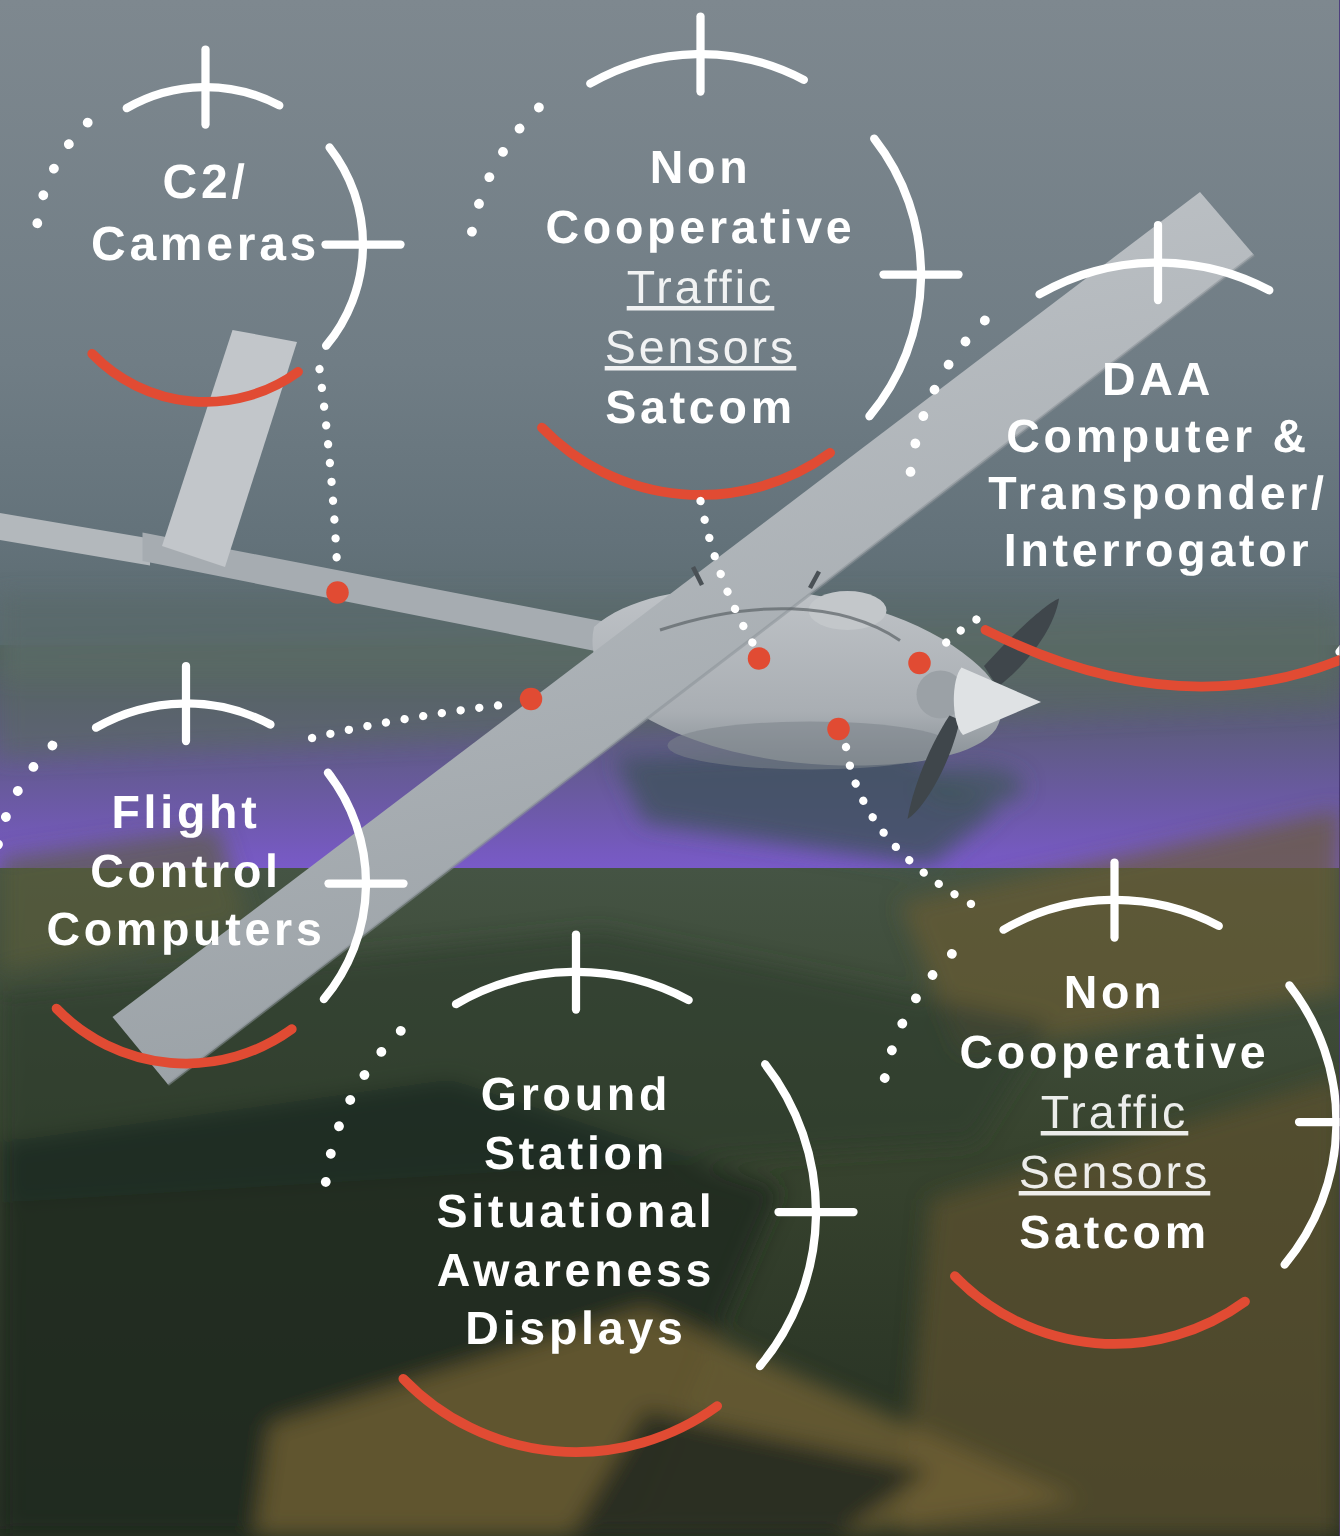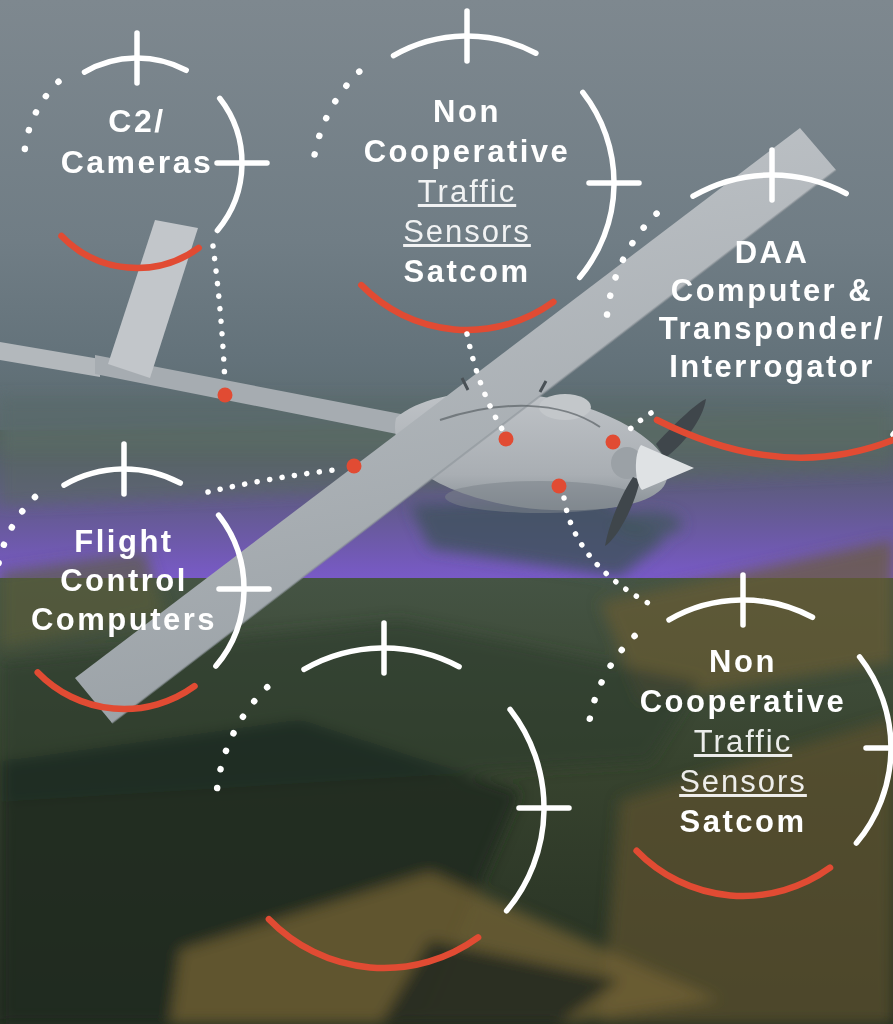--- a/index.html
+++ b/index.html
@@ -177,20 +177,27 @@
     <span class="line b">Transponder/</span>
     <span class="line b">Interrogator</span>
   </div>
 
   <div class="label" style="left:-6px;top:522px;width:260px;font-size:31px;line-height:39px;">
     <span class="line b">Flight</span>
     <span class="line b">Control</span>
     <span class="line b">Computers</span>
   </div>
 
+  <div class="label" style="left:234px;top:710px;width:300px;font-size:31px;line-height:39px;">
+    <span class="line b">Ground</span>
+    <span class="line b">Station</span>
+    <span class="line b">Situational</span>
+    <span class="line b">Awareness</span>
+    <span class="line b">Displays</span>
+  </div>
 
   <div class="label" style="left:593px;top:642px;width:300px;font-size:31px;line-height:40px;">
     <span class="line b">Non</span>
     <span class="line b">Cooperative</span>
     <span class="line l">Traffic</span>
     <span class="line l">Sensors</span>
     <span class="line b">Satcom</span>
   </div>
 
 </div>

